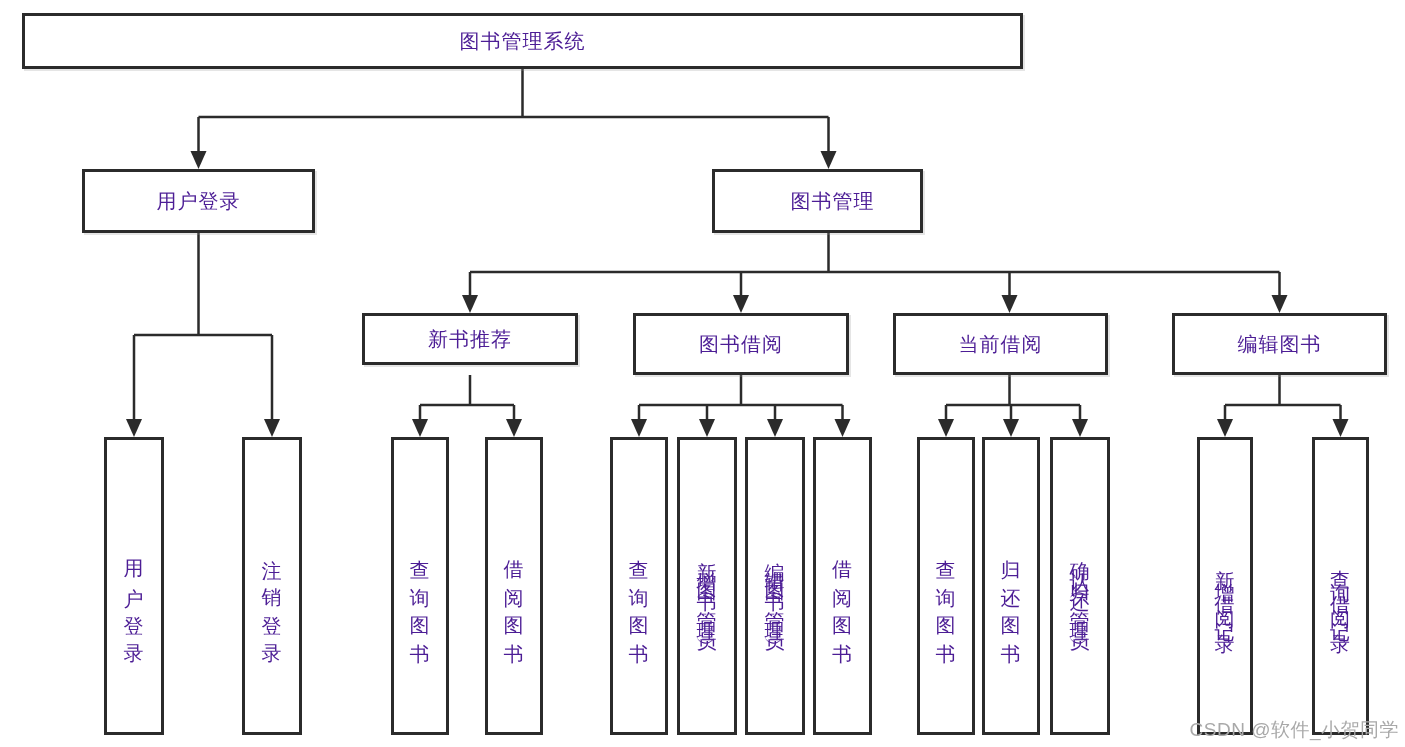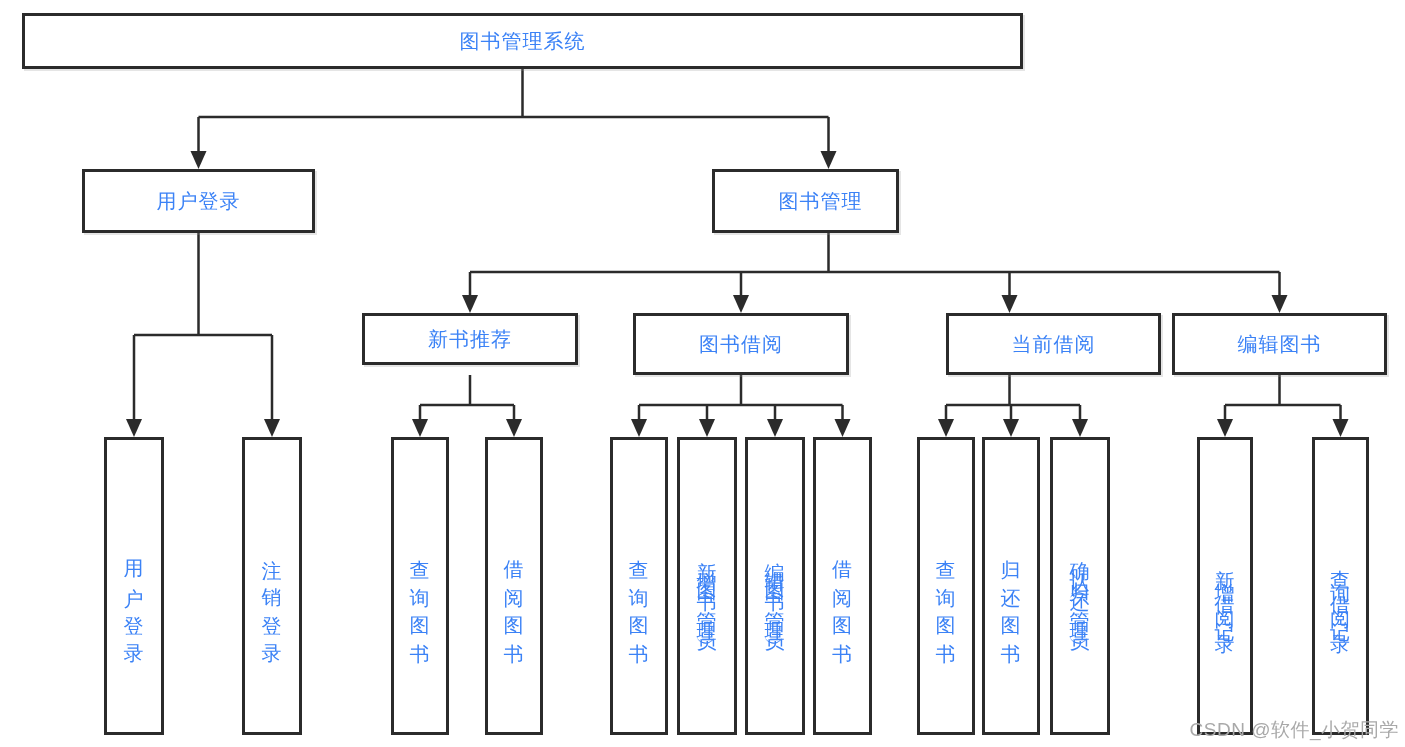--- a/index.html
+++ b/index.html
@@ -5,21 +5,21 @@
   html,body{margin:0;padding:0;background:#ffffff;}
   .canvas{
     position:relative;width:1405px;height:747px;background:#ffffff;overflow:hidden;
     font-family:"Liberation Sans","DejaVu Sans",sans-serif;color:#1c1c1c;
   }
   .wires{position:absolute;left:0;top:0;z-index:0;pointer-events:none;}
   .node{
     position:absolute;box-sizing:border-box;background:#ffffff;
     border:3px solid #2b2b2b;z-index:1;
     display:flex;align-items:center;justify-content:center;
-    font-size:20px;letter-spacing:1px;color:#3b82f6;
+    font-size:20px;letter-spacing:1px;color:#4c1d95;
   }
   .node.hbox{box-shadow:2px 2px 0 rgba(150,150,150,0.25);}
   .vtext{
     writing-mode:vertical-rl;text-orientation:mixed;
     line-height:1;white-space:nowrap;
   }
   .len4 .vtext{letter-spacing:28px;margin-top:28px;}
   .len6 .vtext{letter-spacing:13px;margin-top:13px;}
   .len9 .vtext{letter-spacing:10px;margin-top:10px;}
   .watermark{
@@ -72,31 +72,31 @@
     </g>
   </svg>
 
   <div class="node hbox" style="left:22px;top:13px;width:1001px;height:56px;">
     <span>图书管理系统</span>
   </div>
 
   <div class="node hbox" style="left:82px;top:169px;width:233px;height:64px;">
     <span>用户登录</span>
   </div>
-  <div class="node hbox" style="left:712px;top:169px;width:187px;height:64px;padding-left:30px;">
+  <div class="node hbox" style="left:712px;top:169px;width:211px;height:64px;padding-left:30px;">
     <span>图书管理</span>
   </div>
 
   <div class="node hbox" style="left:362px;top:313px;width:216px;height:52px;">
     <span>新书推荐</span>
   </div>
   <div class="node hbox" style="left:633px;top:313px;width:216px;height:62px;">
     <span>图书借阅</span>
   </div>
-  <div class="node hbox" style="left:946px;top:313px;width:215px;height:62px;">
+  <div class="node hbox" style="left:893px;top:313px;width:215px;height:62px;">
     <span>当前借阅</span>
   </div>
   <div class="node hbox" style="left:1172px;top:313px;width:215px;height:62px;">
     <span>编辑图书</span>
   </div>
 
   <div class="node len4" style="left:104px;top:437px;width:60px;height:298px;">
     <span class="vtext">用户登录</span>
   </div>
   <div class="node len4" style="left:242px;top:437px;width:60px;height:298px;">

